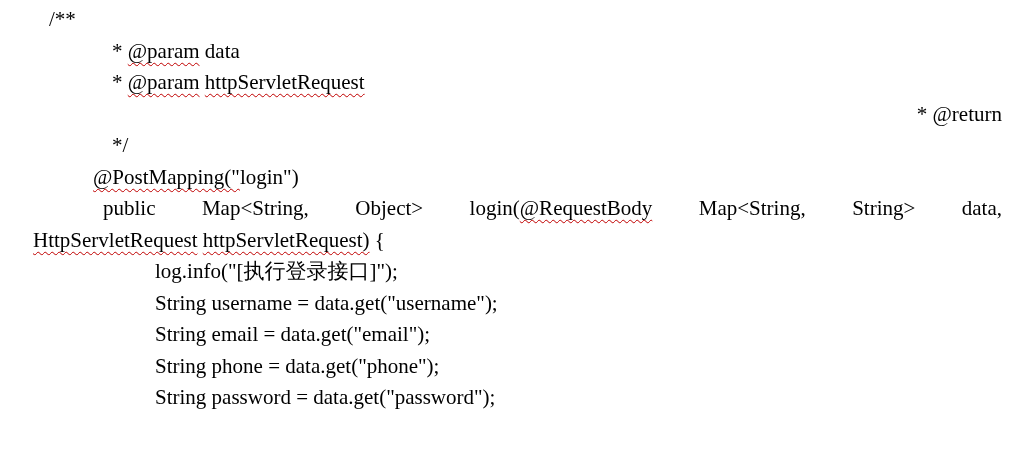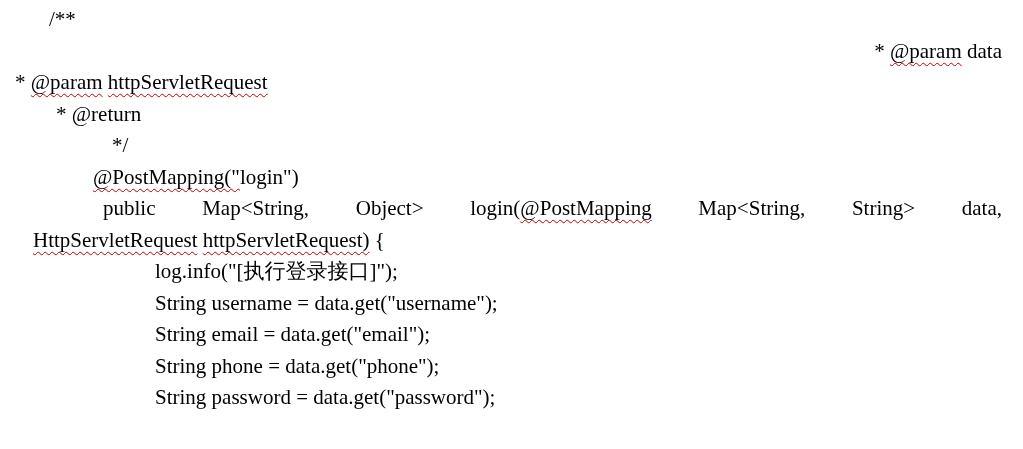--- a/index.html
+++ b/index.html
@@ -36,26 +36,26 @@
     text-underline-offset: 4px;
     text-decoration-skip-ink: none;
   }
 </style>
 </head>
 <body>
 
 <div class="page">
   <div id="doc-body">
       <div class="line" style="margin-left: 34px;"><span>/**</span></div>
-      <div class="line" style="margin-left: 97px; text-align: right;"><span>* </span><span class="sp">@param</span><span> data</span></div>
-      <div class="line" style=""><span>* </span><span class="sp">@param</span><span> </span><span class="sp">httpServletRequest</span></div>
-      <div class="line" style="margin-left: 41px;"><span>* @return</span></div>
+      <div class="line" style="margin-left: 97px;"><span>* </span><span class="sp">@param</span><span> data</span></div>
+      <div class="line" style="margin-left: 97px;"><span>* </span><span class="sp">@param</span><span> </span><span class="sp">httpServletRequest</span></div>
+      <div class="line" style="margin-left: 53px; text-align: right;"><span>* @return</span></div>
       <div class="line" style="margin-left: 97px;"><span>*/</span></div>
       <div class="line" style="margin-left: 78px;"><span class="sp">@PostMapping("</span><span>login")</span></div>
-      <div class="line justify" style="margin-left: 0px; text-indent: 88px;"><span>public Map&lt;String, Object&gt; login(</span><span class="sp">@PostMapping</span><span> Map&lt;String, String&gt; data,</span></div>
+      <div class="line justify" style="margin-left: 0px; text-indent: 88px;"><span>public Map&lt;String, Object&gt; login(</span><span class="sp">@RequestBody</span><span> Map&lt;String, String&gt; data,</span></div>
       <div class="line" style="margin-left: 18px;"><span class="sp">HttpServletRequest</span><span> </span><span class="sp">httpServletRequest)</span><span> {</span></div>
       <div class="line" style="margin-left: 140px;"><span>log.info("[执行登录接口]");</span></div>
       <div class="line" style="margin-left: 140px;"><span>String username = data.get("username");</span></div>
       <div class="line" style="margin-left: 140px;"><span>String email = data.get("email");</span></div>
       <div class="line" style="margin-left: 140px;"><span>String phone = data.get("phone");</span></div>
       <div class="line" style="margin-left: 140px;"><span>String password = data.get("password");</span></div>
     </div>
 </div>
 
 </body></html>

